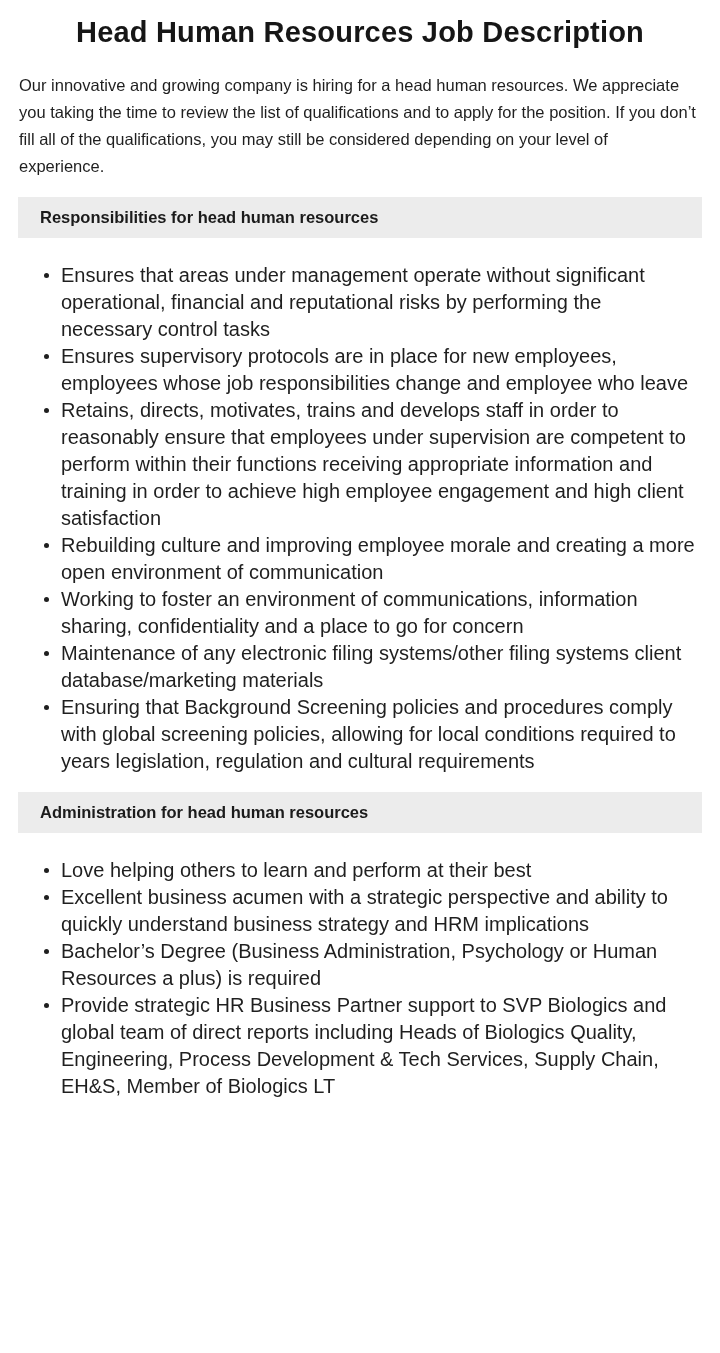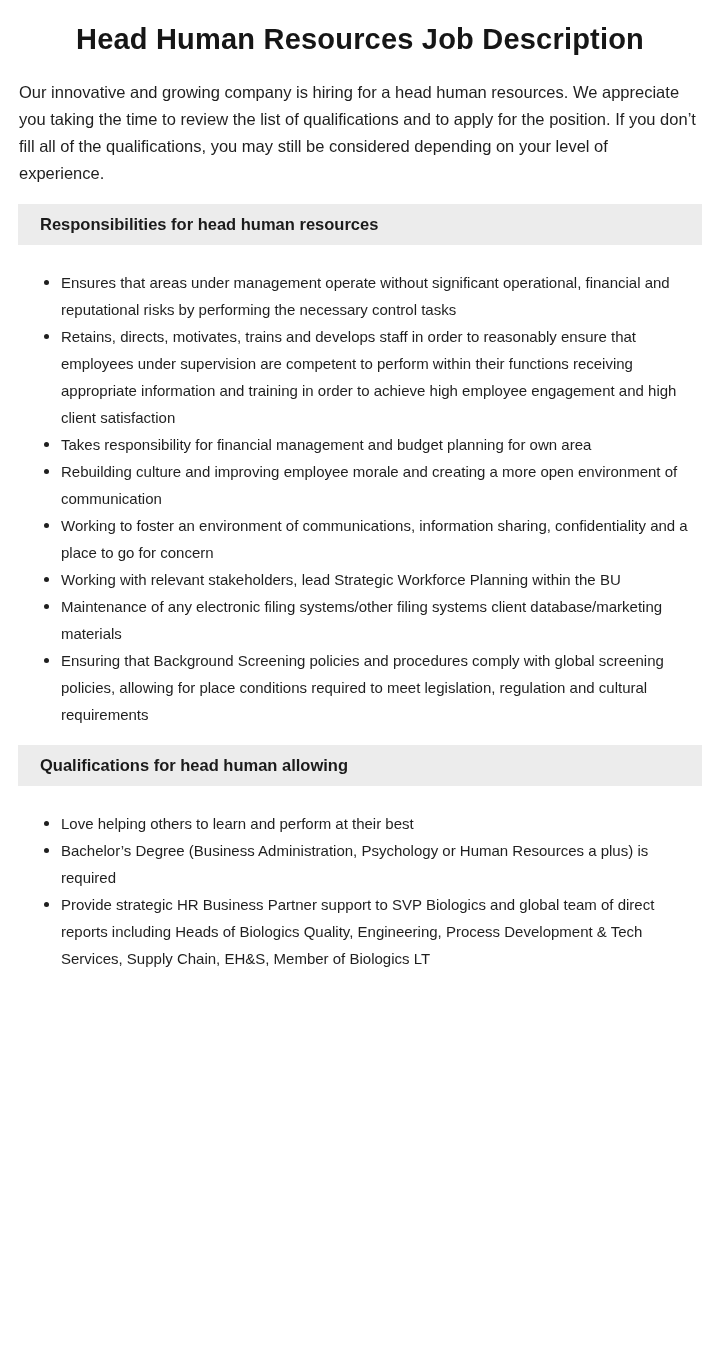--- a/index.html
+++ b/index.html
@@ -6,21 +6,21 @@
   html, body { background: #ffffff; }
   body {
     width: 720px;
     min-height: 1353px;
     font-family: "Liberation Sans", "DejaVu Sans", sans-serif;
     color: #1f1f1f;
     -webkit-font-smoothing: antialiased;
   }
   .page { padding: 4px 0 30px; }
   .page-title {
-    margin: 15px 12px 0;
+    margin: 8px 12px 0;
     font-size: 29px;
     line-height: 40px;
     font-weight: 700;
     text-align: center;
     color: #161616;
     letter-spacing: 0.2px;
   }
   .intro {
     margin: 20px 24px 0 19px;
     font-size: 16.5px;
@@ -38,21 +38,21 @@
     color: #1b1b1b;
   }
   ul.bullet-list {
     list-style: none;
     margin: 24px 18px 16px 18px;
   }
   ul.bullet-list li {
     position: relative;
     padding-left: 43px;
     padding-right: 6px;
-    font-size: 15px;
+    font-size: 20px;
     line-height: 27px;
   }
   ul.bullet-list li::before {
     content: "";
     position: absolute;
     left: 26px;
     top: 11px;
     width: 5px;
     height: 5px;
     border-radius: 50%;
@@ -65,30 +65,30 @@
 <div class="page">
 
   <h1 class="page-title">Head Human Resources Job Description</h1>
 
   <p class="intro">Our innovative and growing company is hiring for a head human resources. We appreciate you taking the time to review the list of qualifications and to apply for the position. If you don’t fill all of the qualifications, you may still be considered depending on your level of experience.</p>
 
   <div class="section-heading">Responsibilities for head human resources</div>
 
   <ul class="bullet-list">
     <li>Ensures that areas under management operate without significant operational, financial and reputational risks by performing the necessary control tasks</li>
+    <li>Ensures supervisory protocols are in place for new employees, employees whose job responsibilities change and employee who leave</li>
     <li>Retains, directs, motivates, trains and develops staff in order to reasonably ensure that employees under supervision are competent to perform within their functions receiving appropriate information and training in order to achieve high employee engagement and high client satisfaction</li>
-    <li>Takes responsibility for financial management and budget planning for own area</li>
     <li>Rebuilding culture and improving employee morale and creating a more open environment of communication</li>
     <li>Working to foster an environment of communications, information sharing, confidentiality and a place to go for concern</li>
-    <li>Working with relevant stakeholders, lead Strategic Workforce Planning within the BU</li>
     <li>Maintenance of any electronic filing systems/other filing systems client database/marketing materials</li>
-    <li>Ensuring that Background Screening policies and procedures comply with global screening policies, allowing for place conditions required to meet legislation, regulation and cultural requirements</li>
+    <li>Ensuring that Background Screening policies and procedures comply with global screening policies, allowing for local conditions required to years legislation, regulation and cultural requirements</li>
   </ul>
 
-  <div class="section-heading">Qualifications for head human allowing</div>
+  <div class="section-heading">Administration for head human resources</div>
 
   <ul class="bullet-list">
     <li>Love helping others to learn and perform at their best</li>
+    <li>Excellent business acumen with a strategic perspective and ability to quickly understand business strategy and HRM implications</li>
     <li>Bachelor’s Degree (Business Administration, Psychology or Human Resources a plus) is required</li>
     <li>Provide strategic HR Business Partner support to SVP Biologics and global team of direct reports including Heads of Biologics Quality, Engineering, Process Development &amp; Tech Services, Supply Chain, EH&amp;S, Member of Biologics LT</li>
   </ul>
 
 </div>
 
 </body></html>

